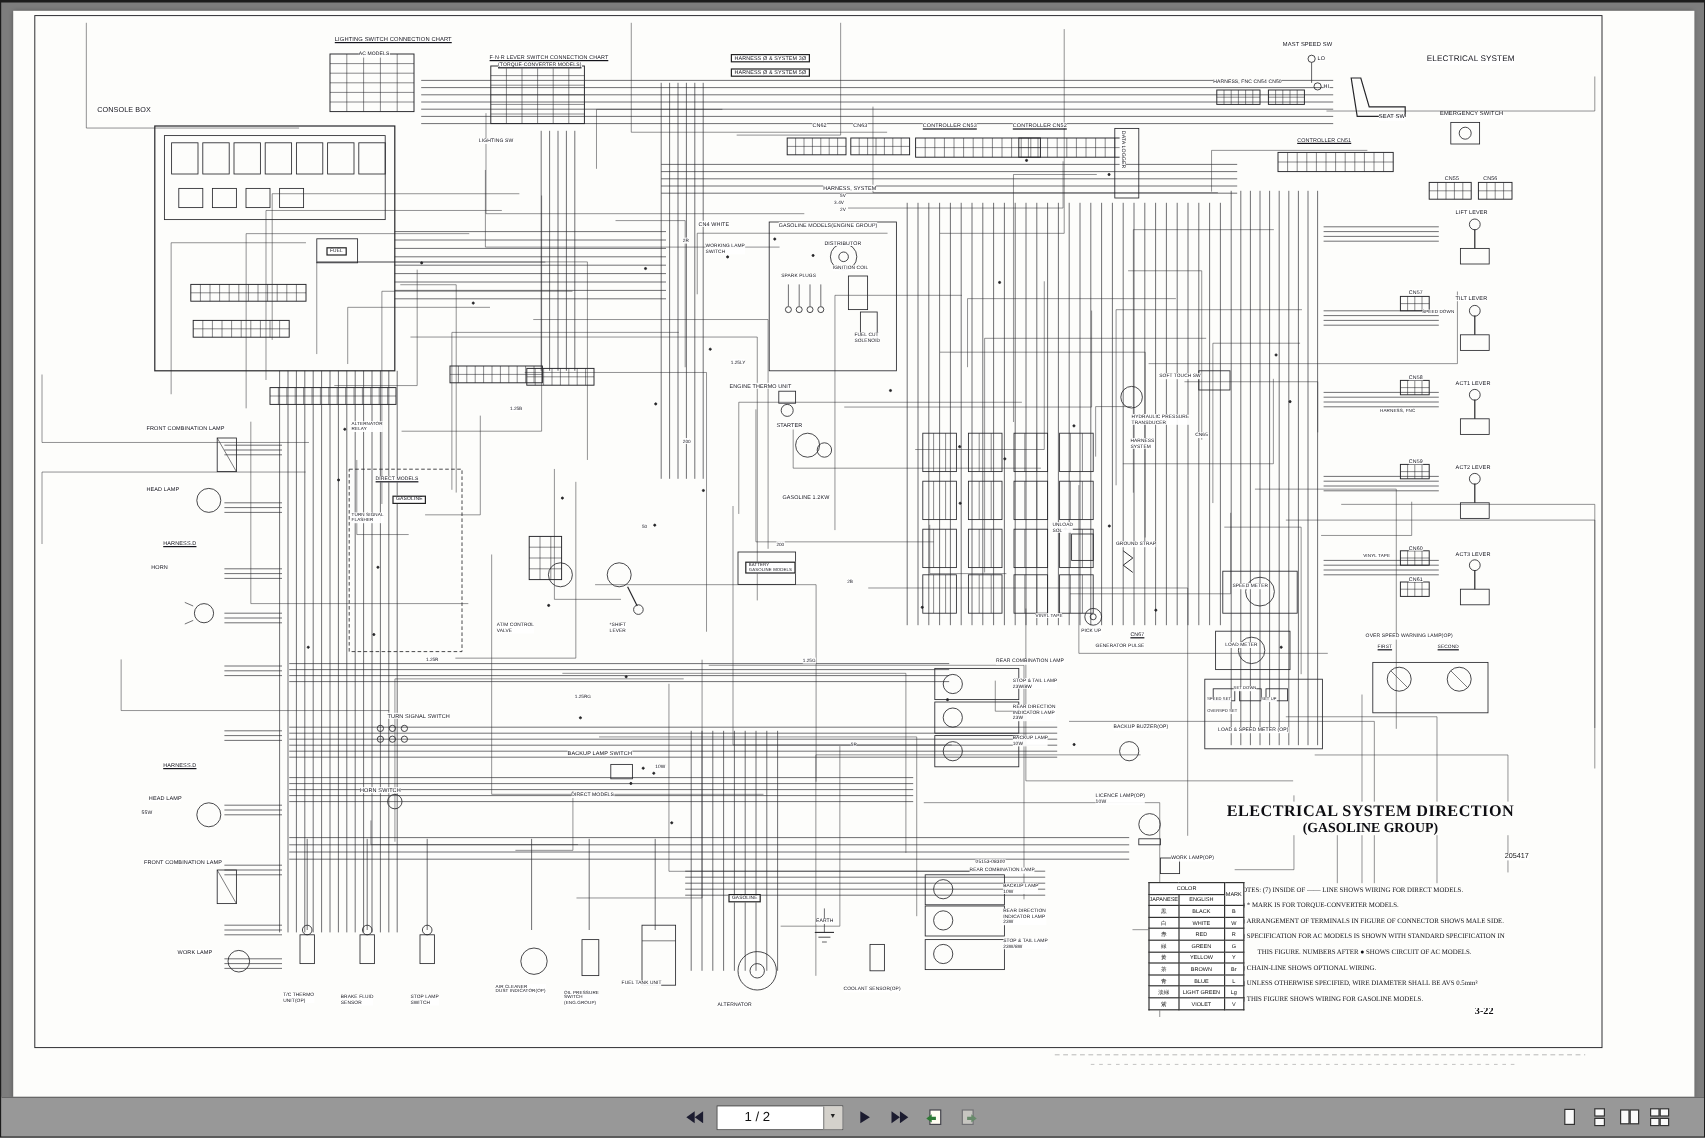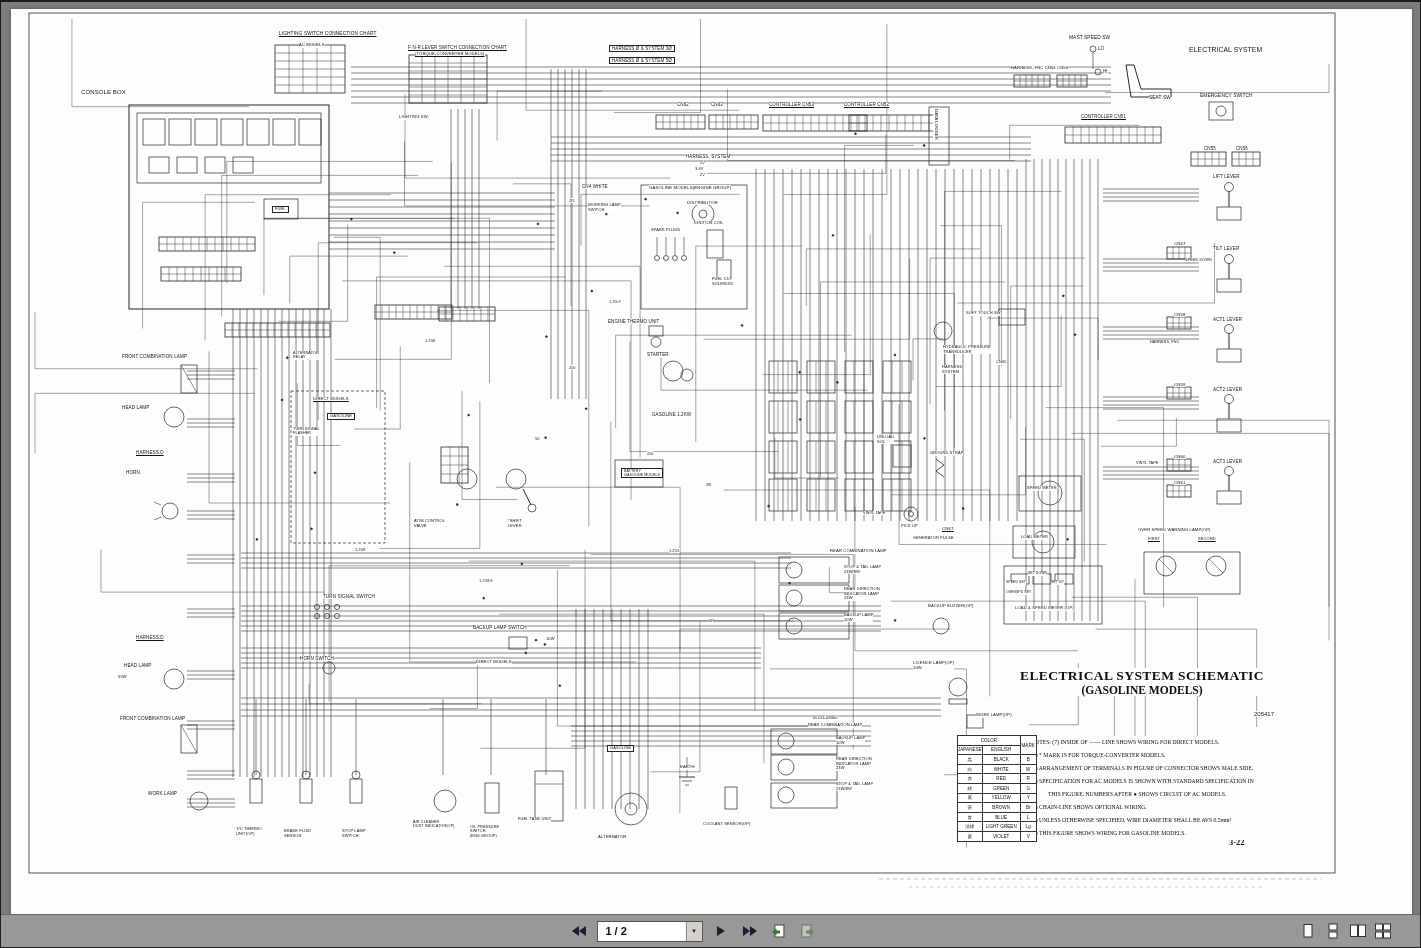--- a/index.html
+++ b/index.html
@@ -35,21 +35,21 @@
   
   #toolbar{position:absolute;left:0;right:0;bottom:0;height:32px;background:#989898;
        border-top:1px solid #686868;z-index:9;}
   .tb-center{position:absolute;left:50%;top:0;height:32px;transform:translateX(-57%);
        display:flex;align-items:center;gap:7px;}
   .tb-right{position:absolute;right:26px;top:0;height:32px;display:flex;align-items:center;gap:3px;}
   .tb-btn{width:22px;height:22px;display:flex;align-items:center;justify-content:center;
        background:transparent;border:none;padding:0;cursor:pointer;}
   .page-box{width:104px;height:19px;background:#fff;border:1px solid #4f4f4f;display:flex;
        align-items:center;font-size:11px;color:#111;cursor:pointer;}
-  .page-box .val{flex:1;padding-left:8px;font-weight:bold;}
+  .page-box .val{flex:1;padding-left:23px;}
   .page-box .caret{width:15px;height:100%;background:#d4d1cb;border-left:1px solid #8a8a8a;
        display:flex;align-items:center;justify-content:center;font-size:6px;color:#222;}
   .dim{opacity:.45;}
 </style>
 </head>
 <body>
 
 <div id="app">
 
   <div id="page">
@@ -875,22 +875,22 @@
         <div class="wl" style="left: 636px; top: 442px;">200</div>
         <div class="wl" style="left: 524px; top: 427px;">50</div>
         <div class="wl" style="left: 695px; top: 473px;">2B</div>
         <div class="wl" style="left: 558px; top: 189px;">2R</div>
         <div class="wl" style="left: 658px; top: 539px;">1.25G</div>
         <div class="wl" style="left: 468px; top: 569px;">1.25RG</div>
         <div class="wl" style="left: 698px; top: 609px;">5R</div>
       </div>
 
     <div class="title-block">
-      <div class="tb-title">ELECTRICAL SYSTEM SCHEMATIC</div>
-      <div class="tb-sub">(GASOLINE MODELS)</div>
+      <div class="tb-title">ELECTRICAL SYSTEM DIRECTION</div>
+      <div class="tb-sub">(GASOLINE GROUP)</div>
     </div>
     <div class="fig-no">205417</div>
     <div class="pg-no">3-22</div>
 
     <div id="notes">
         <div class="note-line">NOTES:  (7) INSIDE OF ―― LINE SHOWS WIRING FOR DIRECT MODELS.</div>
         <div class="note-line">(6) * MARK IS FOR TORQUE-CONVERTER MODELS.</div>
         <div class="note-line">(5) ARRANGEMENT OF TERMINALS IN FIGURE OF CONNECTOR SHOWS MALE SIDE.</div>
         <div class="note-line">(4) SPECIFICATION FOR AC MODELS IS SHOWN WITH STANDARD SPECIFICATION IN</div>
         <div class="note-line">THIS FIGURE. NUMBERS AFTER ● SHOWS CIRCUIT OF AC MODELS.</div>

